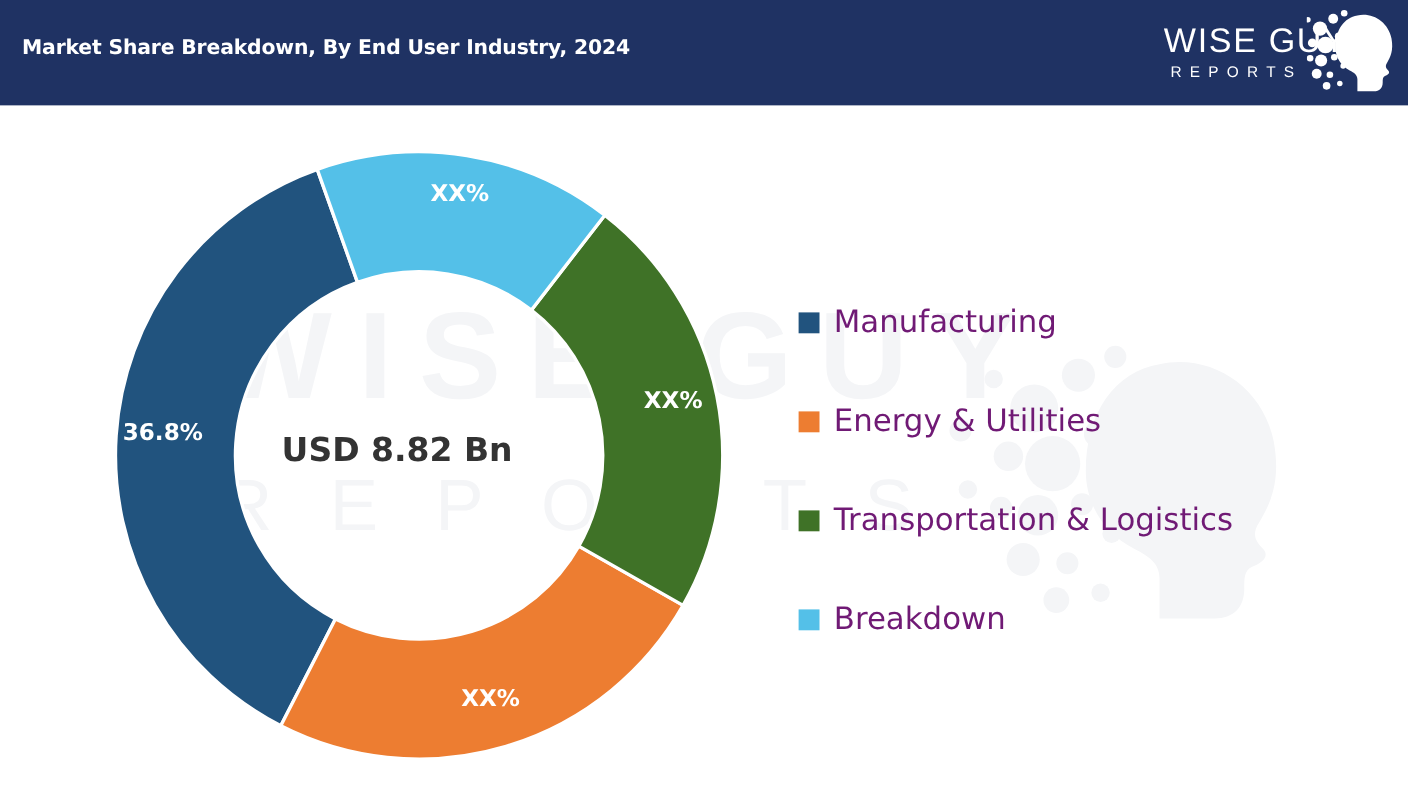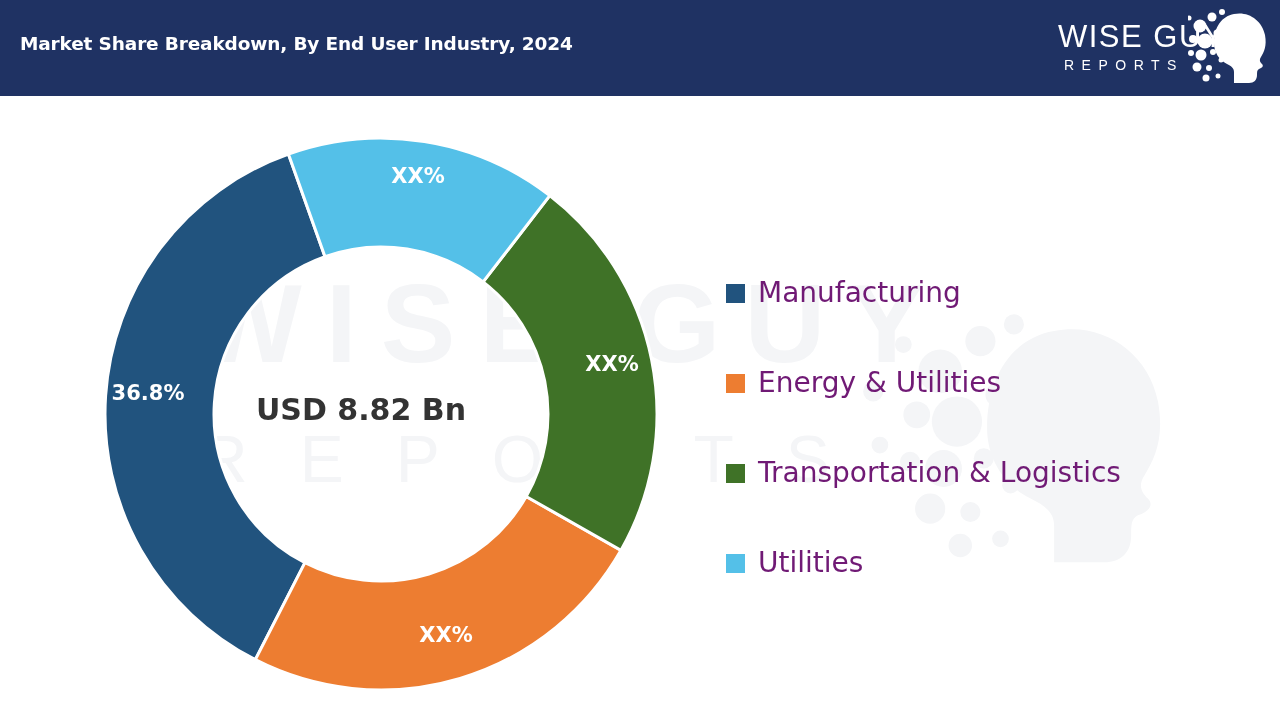--- a/index.html
+++ b/index.html
@@ -265,16 +265,16 @@
       <div class="legend-item">
         <span class="legend-swatch" style="background: rgb(237, 125, 49);"></span>
         <span class="legend-label">Energy &amp; Utilities</span>
       </div>
       <div class="legend-item">
         <span class="legend-swatch" style="background: rgb(63, 114, 39);"></span>
         <span class="legend-label">Transportation &amp; Logistics</span>
       </div>
       <div class="legend-item">
         <span class="legend-swatch" style="background: rgb(84, 192, 232);"></span>
-        <span class="legend-label">Utilities</span>
+        <span class="legend-label">Breakdown</span>
       </div>
     </div>
 </div>
 
 </body></html>

